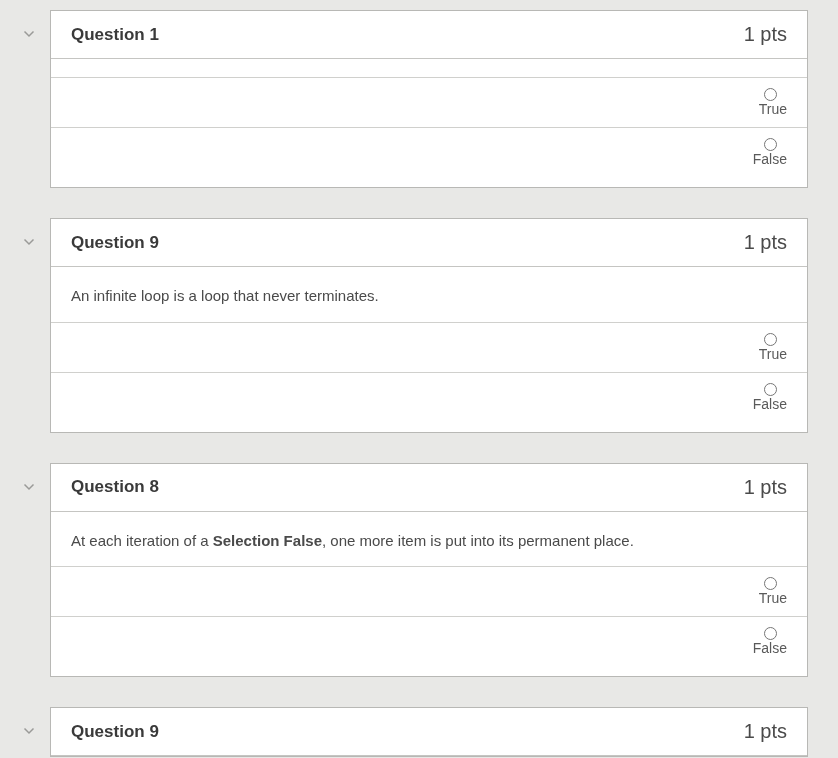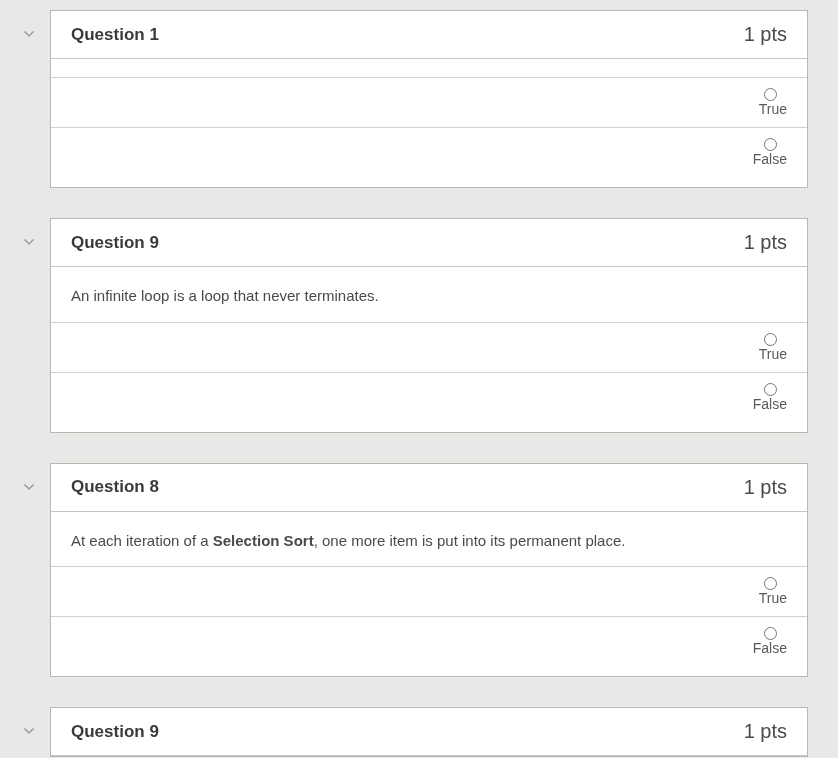--- a/index.html
+++ b/index.html
@@ -140,21 +140,21 @@
     <div class="question-card">
       <div class="toggle-icon"><svg viewBox="0 0 24 24">
           <polyline points="6 10 12 16 18 10"></polyline>
         </svg></div>
       <div class="card">
         <div class="card-header">
           <div class="question-title">Question 8</div>
           <div class="points">1 pts</div>
         </div>
         <div class="card-body">
-          <div class="question-text">At each iteration of a <span class="bold">Selection Sort</span>, one more item is put into its permanent place.</div>
+          <div class="question-text">At each iteration of a <span class="bold">Selection False</span>, one more item is put into its permanent place.</div>
           <div class="answers">
             <label class="answer-row">
               <input type="radio" name="q2" style="">
               <span class="answer-label">True</span>
             </label>
             <label class="answer-row">
               <input type="radio" name="q2" style="">
               <span class="answer-label">False</span>
             </label>
           </div>

